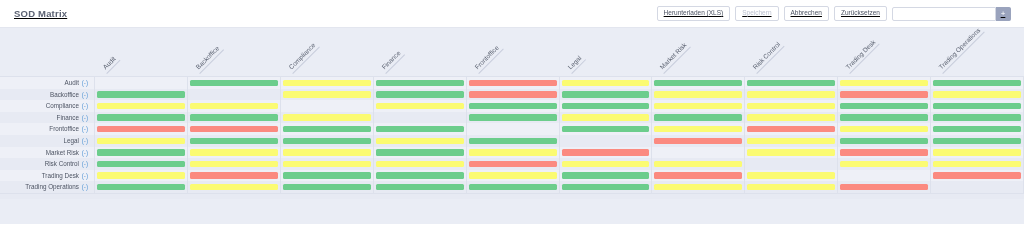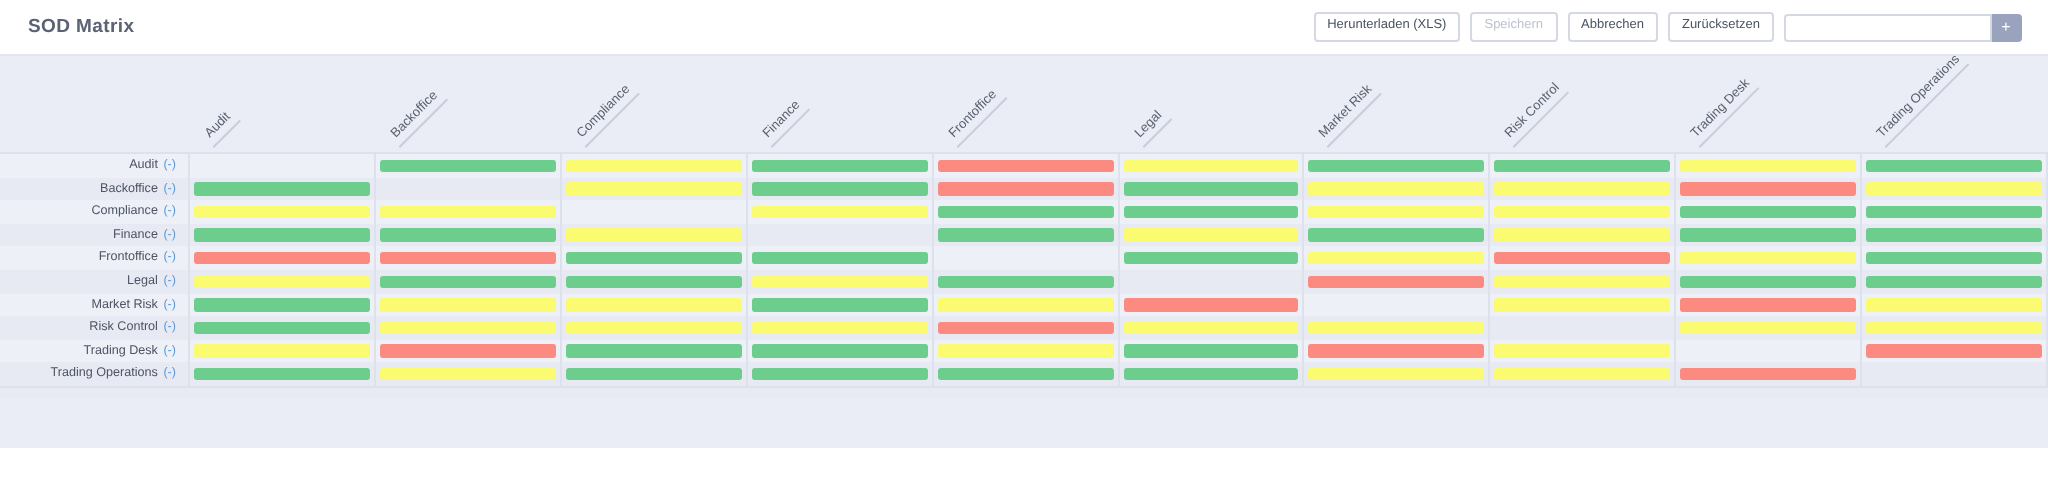--- a/index.html
+++ b/index.html
@@ -14,20 +14,21 @@
 
   
   .topbar {
     position: relative;
     height: 28px;
     background: #ffffff;
     border-bottom: 1px solid #e3e6ef;
     display: flex;
     align-items: center;
     padding: 0 8px;
+    text-decoration: underline;
   }
   .page-title {
     font-size: 9.5px;
     font-weight: bold;
     color: #5b6273;
     letter-spacing: 0.2px;
     padding-left: 6px;
   }
   .toolbar {
     margin-left: auto;

